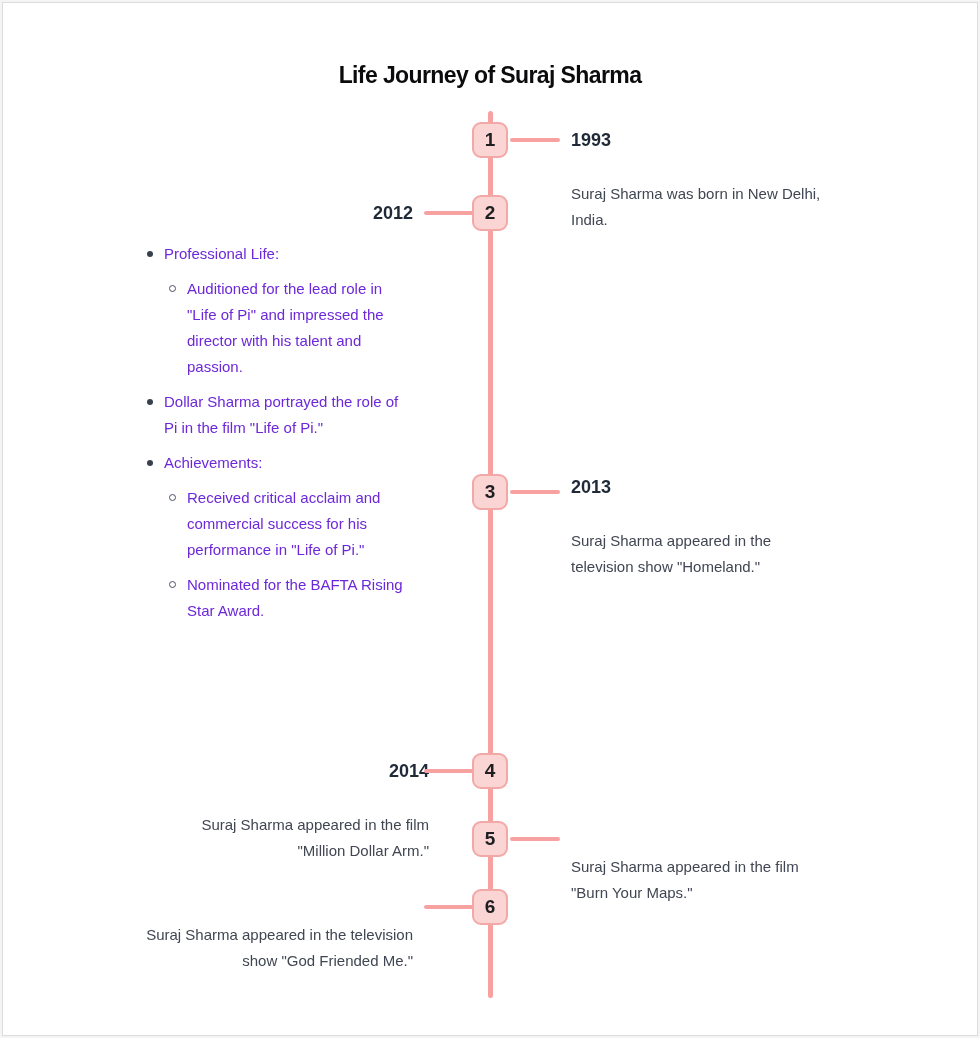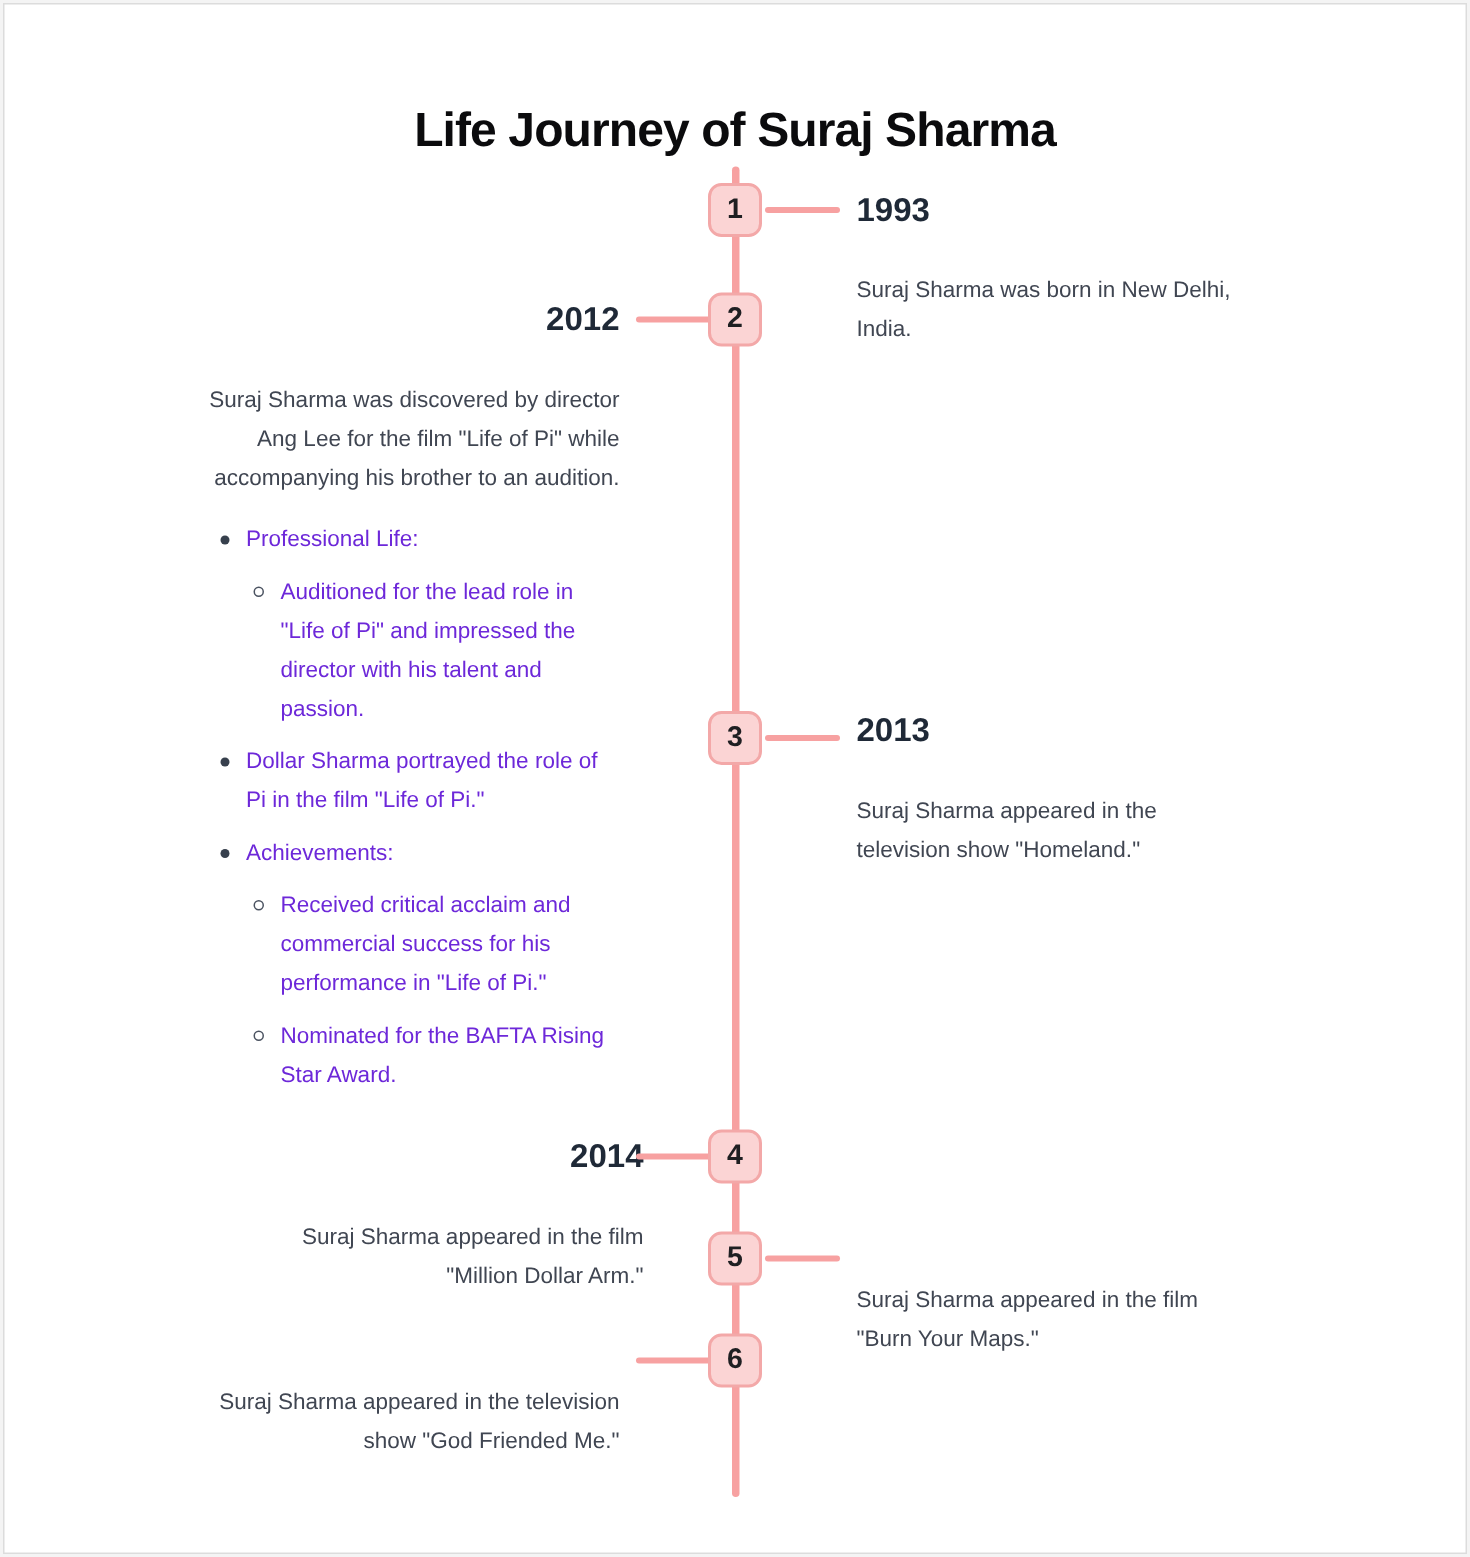--- a/index.html
+++ b/index.html
@@ -9,21 +9,21 @@
     position: relative;
     width: 976px; height: 1034px;
     margin: 2px auto 0 2px;
     background: #ffffff;
     border: 1px solid #dcdcdc;
     overflow: hidden;
   }
   .title {
     position: absolute; top: 44px; left: 0; width: 100%;
     text-align: center;
-    font-size: 32px; font-weight: 700; letter-spacing: -0.6px;
+    font-size: 23px; font-weight: 700; letter-spacing: -0.6px;
     color: #0b0b0d;
   }
   .vline {
     position: absolute; left: 485px; top: 108px;
     width: 5px; height: 887px;
     background: #F7A1A1; border-radius: 3px;
   }
   .node {
     position: absolute; left: 469px;
     width: 36px; height: 36px;
@@ -33,21 +33,21 @@
     display: flex; align-items: center; justify-content: center;
     font-size: 19px; font-weight: 700; color: #1f1f22;
     z-index: 2;
   }
   .connector {
     position: absolute; width: 50px; height: 4px;
     background: #F7A1A1; border-radius: 2px; z-index: 1;
   }
   .content { position: absolute; }
   .content .year {
-    font-size: 22px; font-weight: 700; color: #1F2937; line-height: 26px;
+    font-size: 18px; font-weight: 700; color: #1F2937; line-height: 26px;
   }
   .content .desc {
     font-size: 15px; color: #404652; line-height: 26px; margin-top: 28px;
   }
   .left-item { text-align: right; }
   .right-item { text-align: left; }
 
   .bullets { list-style: none; margin: 15px 0 0 0; padding: 0; text-align: left; }
   .bullets li {
     position: relative;
@@ -107,21 +107,20 @@
   <div class="connector c4"></div>
   <div class="connector c5"></div>
 
   <div class="content right-item t0">
     <div class="year">1993</div>
     <div class="desc">Suraj Sharma was born in New Delhi, India.</div>
   </div>
 
   <div class="content left-item t1">
     <div class="year">2012</div>
-    <div class="desc">Suraj Sharma was discovered by director Ang Lee for the film "Life of Pi" while accompanying his brother to an audition.</div>
     <ul class="bullets">
       <li class="l1">Professional Life:</li>
       <li class="l2">Auditioned for the lead role in "Life of Pi" and impressed the director with his talent and passion.</li>
       <li class="l1">Dollar Sharma portrayed the role of Pi in the film "Life of Pi."</li>
       <li class="l1">Achievements:</li>
       <li class="l2">Received critical acclaim and commercial success for his performance in "Life of Pi."</li>
       <li class="l2">Nominated for the BAFTA Rising Star Award.</li>
     </ul>
   </div>
 

